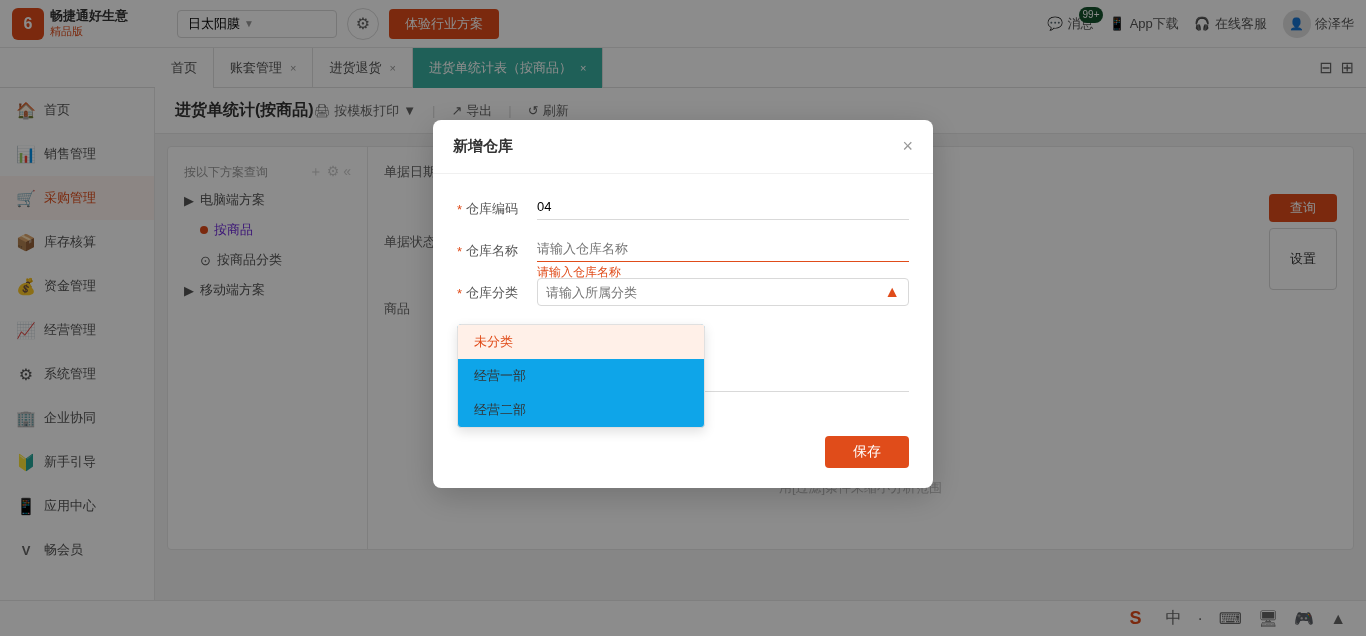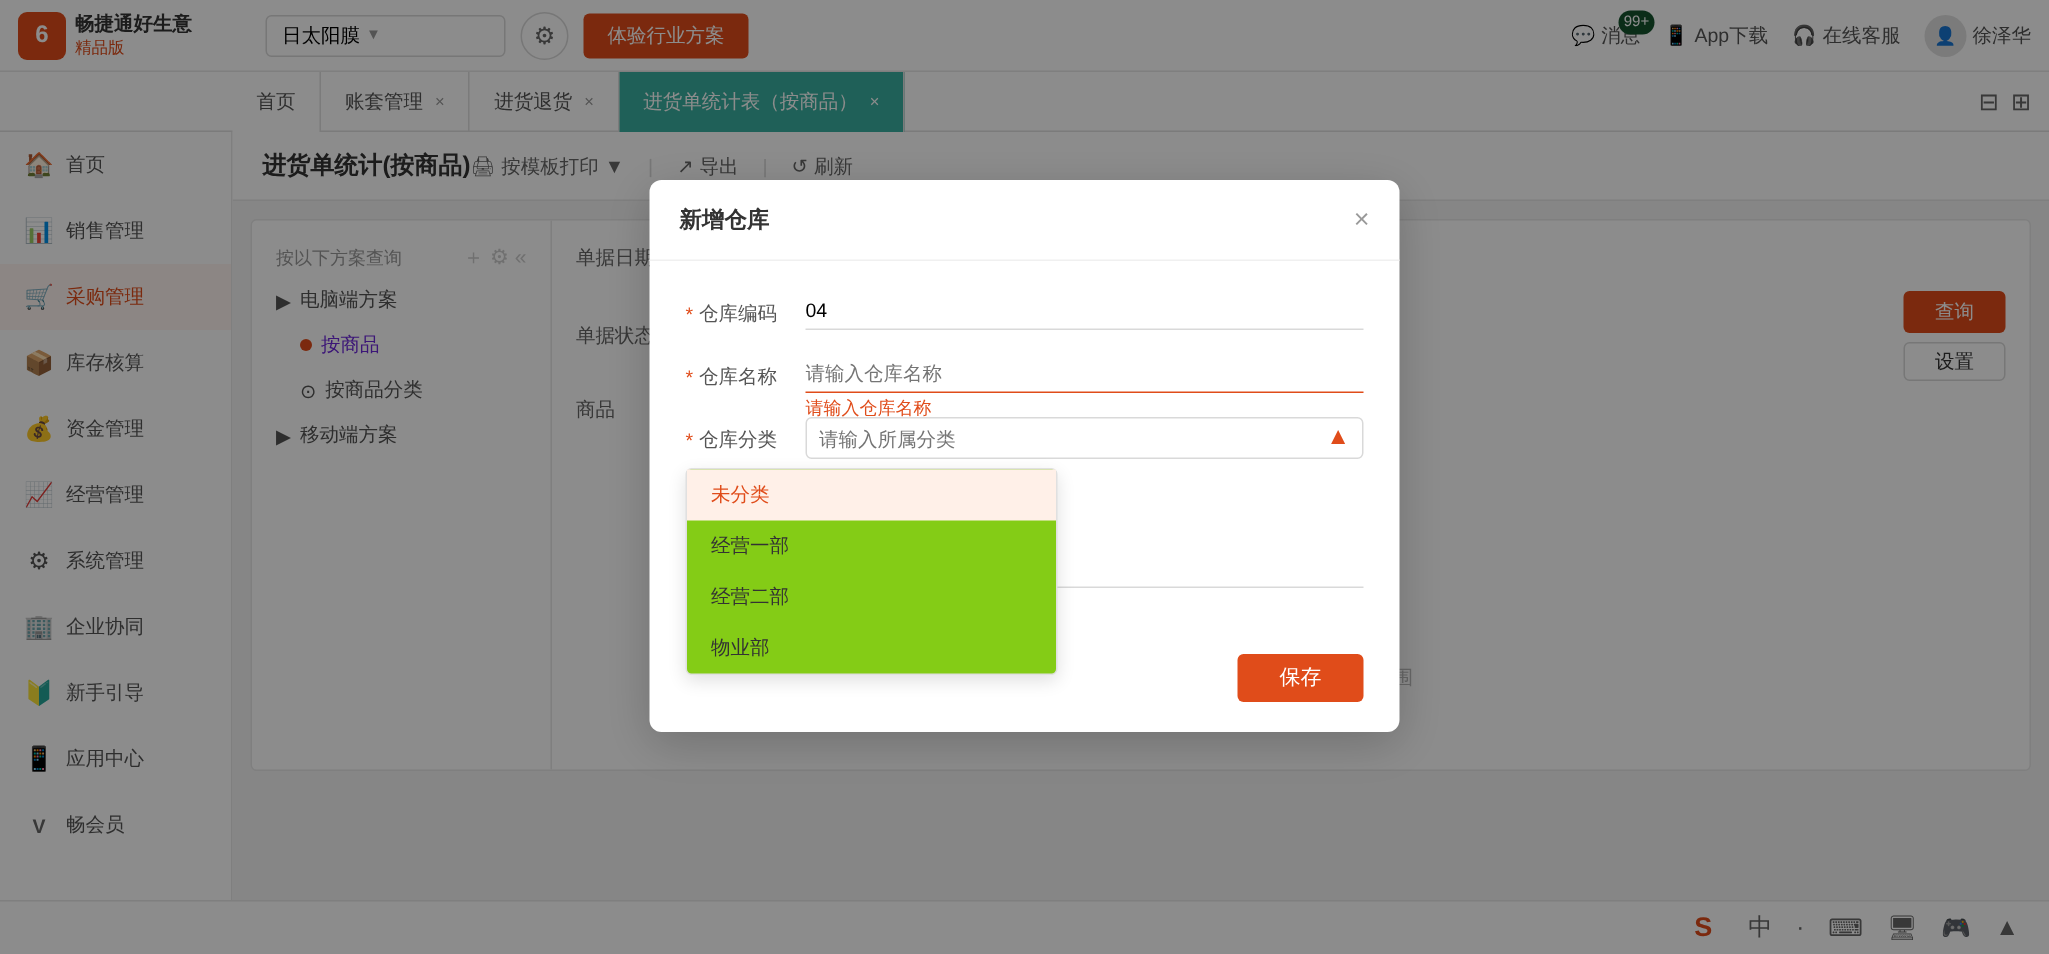--- a/index.html
+++ b/index.html
@@ -194,21 +194,21 @@
       border: 1px solid #d9d9d9; border-radius: 4px;
       padding: 4px 8px; font-size: 13px; outline: none;
       min-width: 160px;
     }
     .query-btn {
       background: #e04c1a; color: #fff; border: none;
       padding: 5px 20px; border-radius: 4px; cursor: pointer; font-size: 13px;
     }
     .set-btn {
       background: #fff; color: #333; border: 1px solid #d9d9d9;
-      padding: 3px 20px; border-radius: 4px; cursor: pointer; font-size: 13px;
+      padding: 21px 20px; border-radius: 4px; cursor: pointer; font-size: 13px;
     }
 
     
     .empty-state {
       text-align: center;
       padding: 40px 20px;
       color: #999;
     }
     .empty-state-text { font-size: 13px; color: #bbb; margin-top: 8px; }
 
@@ -274,26 +274,26 @@
       flex: 1; border: none; outline: none; font-size: 13px;
       background: transparent;
     }
     .category-toggle {
       color: #e04c1a; cursor: pointer; font-size: 16px;
     }
     .dropdown-list {
       position: absolute;
       top: 100%; left: -80px;
       width: 248px;
-      background: #84cc16;
+      background: #0ea5e9;
       border: 1px solid #e0e0e0;
       border-radius: 4px;
       box-shadow: 0 4px 12px rgba(0,0,0,0.12);
       z-index: 200;
-      margin-top: 6px;
+      margin-top: 18px;
     }
     .dropdown-item {
       padding: 8px 16px; cursor: pointer; font-size: 13px; color: #333;
     }
     .dropdown-item.selected { background: #fff0e8; color: #e04c1a; }
     .dialog-footer {
       padding: 12px 24px 20px;
       display: flex; justify-content: flex-end; gap: 10px;
     }
     .save-btn {
@@ -577,23 +577,20 @@
           <div class="dropdown-list">
             <div class="dropdown-item selected">
               <span>未分类</span>
             </div>
             <div class="dropdown-item">
               <span>经营一部</span>
             </div>
             <div class="dropdown-item">
               <span>经营二部</span>
             </div>
-            <div class="dropdown-item">
-              <span>物业部</span>
-            </div>
           </div>
         </div>
       </div>
 
       <div class="form-row" style="margin-top:60px;">
         <div class="form-label">
           <span>备注</span>
         </div>
         <div class="form-control-wrap">
           <input class="form-input" style="">

